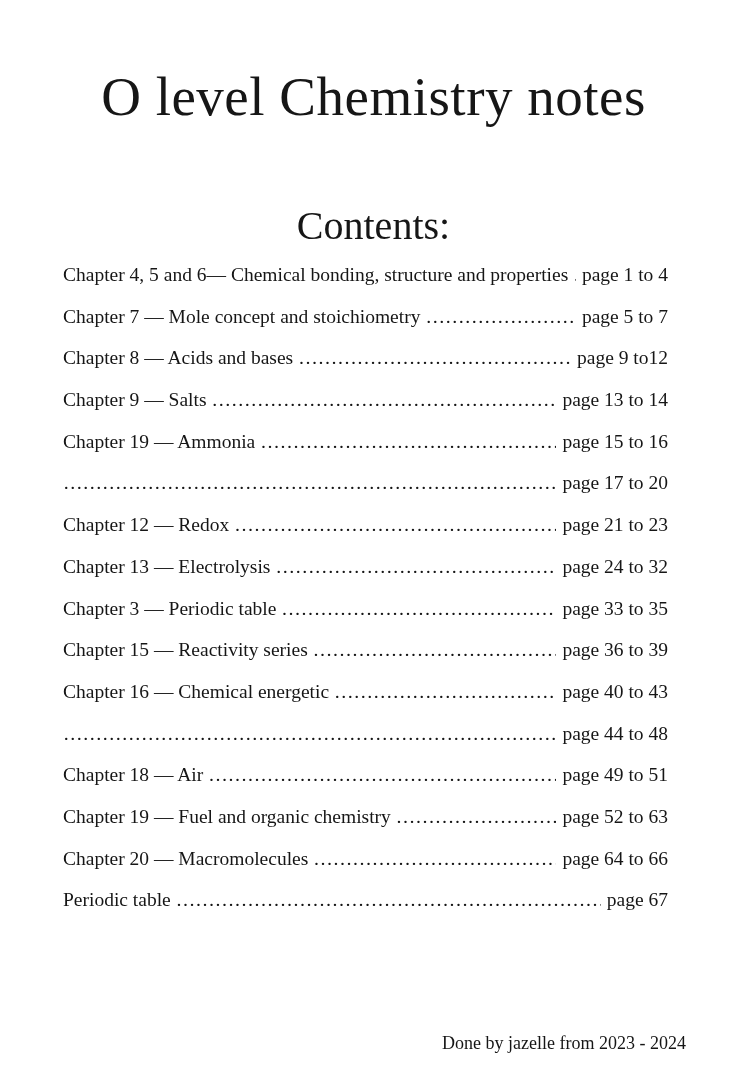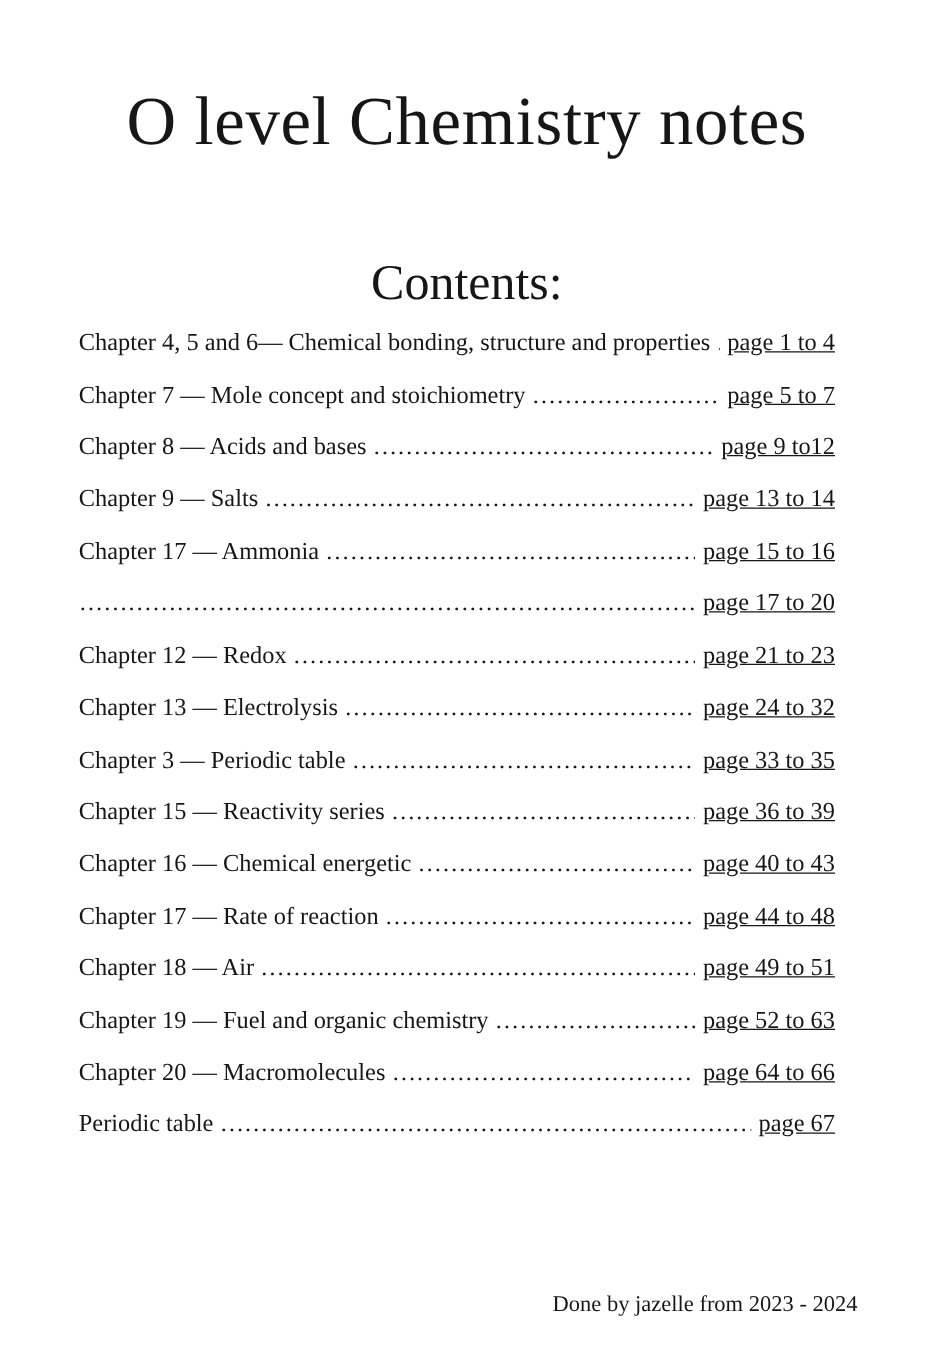--- a/index.html
+++ b/index.html
@@ -55,21 +55,20 @@
   }
   .toc-leader {
     flex: 1 1 auto;
     overflow: hidden;
     white-space: nowrap;
     min-width: 0;
   }
   .toc-page {
     flex: 0 0 auto;
     padding-left: 6px;
-    text-decoration: underline;
   }
   .footer-credit {
     position: absolute;
     top: 1032px;
     right: 28px;
     font-size: 18px;
     line-height: 22px;
     text-align: right;
   }
 </style>
@@ -102,21 +101,21 @@
       <span class="toc-page">page 9 to12</span>
     </div>
 
     <div class="toc-row">
       <span class="toc-title">Chapter 9 — Salts</span>
       <span class="toc-leader">…………………………………………………………………………………………………………………………</span>
       <span class="toc-page">page 13 to 14</span>
     </div>
 
     <div class="toc-row">
-      <span class="toc-title">Chapter 17 — Ammonia</span>
+      <span class="toc-title">Chapter 19 — Ammonia</span>
       <span class="toc-leader">…………………………………………………………………………………………………………………………</span>
       <span class="toc-page">page 15 to 16</span>
     </div>
 
     <div class="toc-row">
       <span class="toc-leader">…………………………………………………………………………………………………………………………</span>
       <span class="toc-page">page 17 to 20</span>
     </div>
 
     <div class="toc-row">
@@ -143,21 +142,20 @@
       <span class="toc-page">page 36 to 39</span>
     </div>
 
     <div class="toc-row">
       <span class="toc-title">Chapter 16 — Chemical energetic</span>
       <span class="toc-leader">…………………………………………………………………………………………………………………………</span>
       <span class="toc-page">page 40 to 43</span>
     </div>
 
     <div class="toc-row">
-      <span class="toc-title">Chapter 17 — Rate of reaction</span>
       <span class="toc-leader">…………………………………………………………………………………………………………………………</span>
       <span class="toc-page">page 44 to 48</span>
     </div>
 
     <div class="toc-row">
       <span class="toc-title">Chapter 18 — Air</span>
       <span class="toc-leader">…………………………………………………………………………………………………………………………</span>
       <span class="toc-page">page 49 to 51</span>
     </div>
 

